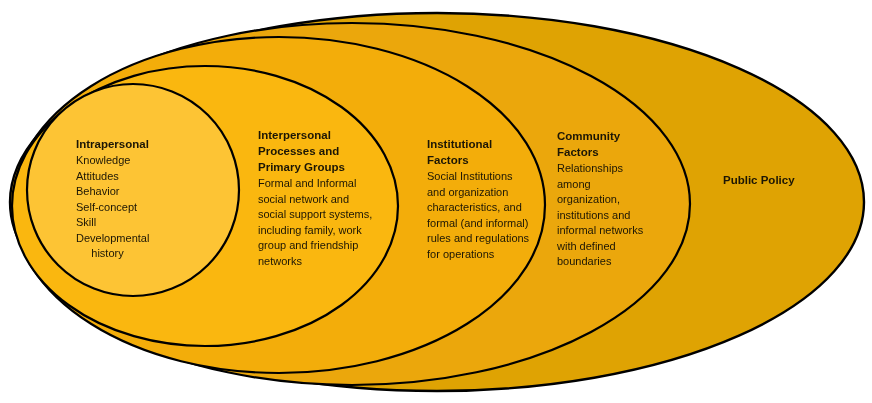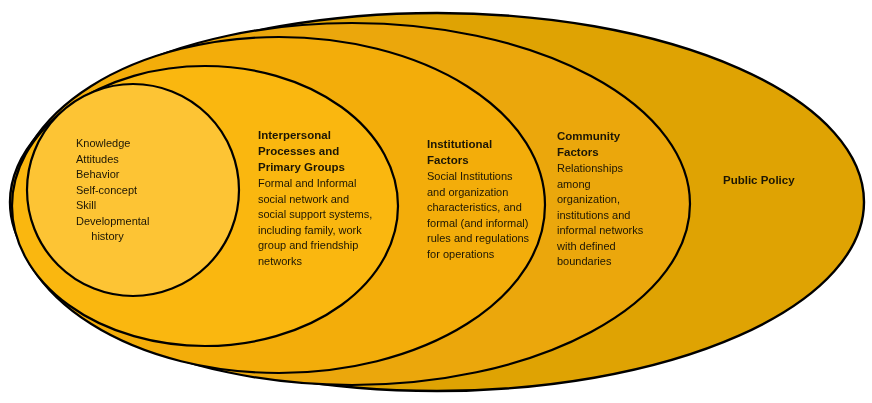--- a/index.html
+++ b/index.html
@@ -51,20 +51,21 @@
 
   <svg width="872" height="403" viewBox="0 0 872 403">
     <ellipse cx="437" cy="202" rx="427" ry="189" stroke="#000000" stroke-width="2.4" fill="#DFA303"></ellipse>
     <ellipse cx="352" cy="204" rx="338" ry="181" stroke="#000000" stroke-width="2.2" fill="#EBA70C"></ellipse>
     <ellipse cx="279" cy="205" rx="266" ry="168" stroke="#000000" stroke-width="2.2" fill="#F3AD0A"></ellipse>
     <ellipse cx="205" cy="206" rx="193" ry="140" stroke="#000000" stroke-width="2.2" fill="#FAB70F"></ellipse>
     <ellipse cx="133" cy="190" rx="106" ry="106" stroke="#000000" stroke-width="2.2" fill="#FDC434"></ellipse>
   </svg>
 
   <div class="label lbl-intrapersonal">
+    <div class="h">Intrapersonal</div>
     <div class="b">Knowledge
 Attitudes
 Behavior
 Self-concept
 Skill
 Developmental
      history</div>
   </div>
 
   <div class="label lbl-interpersonal">

